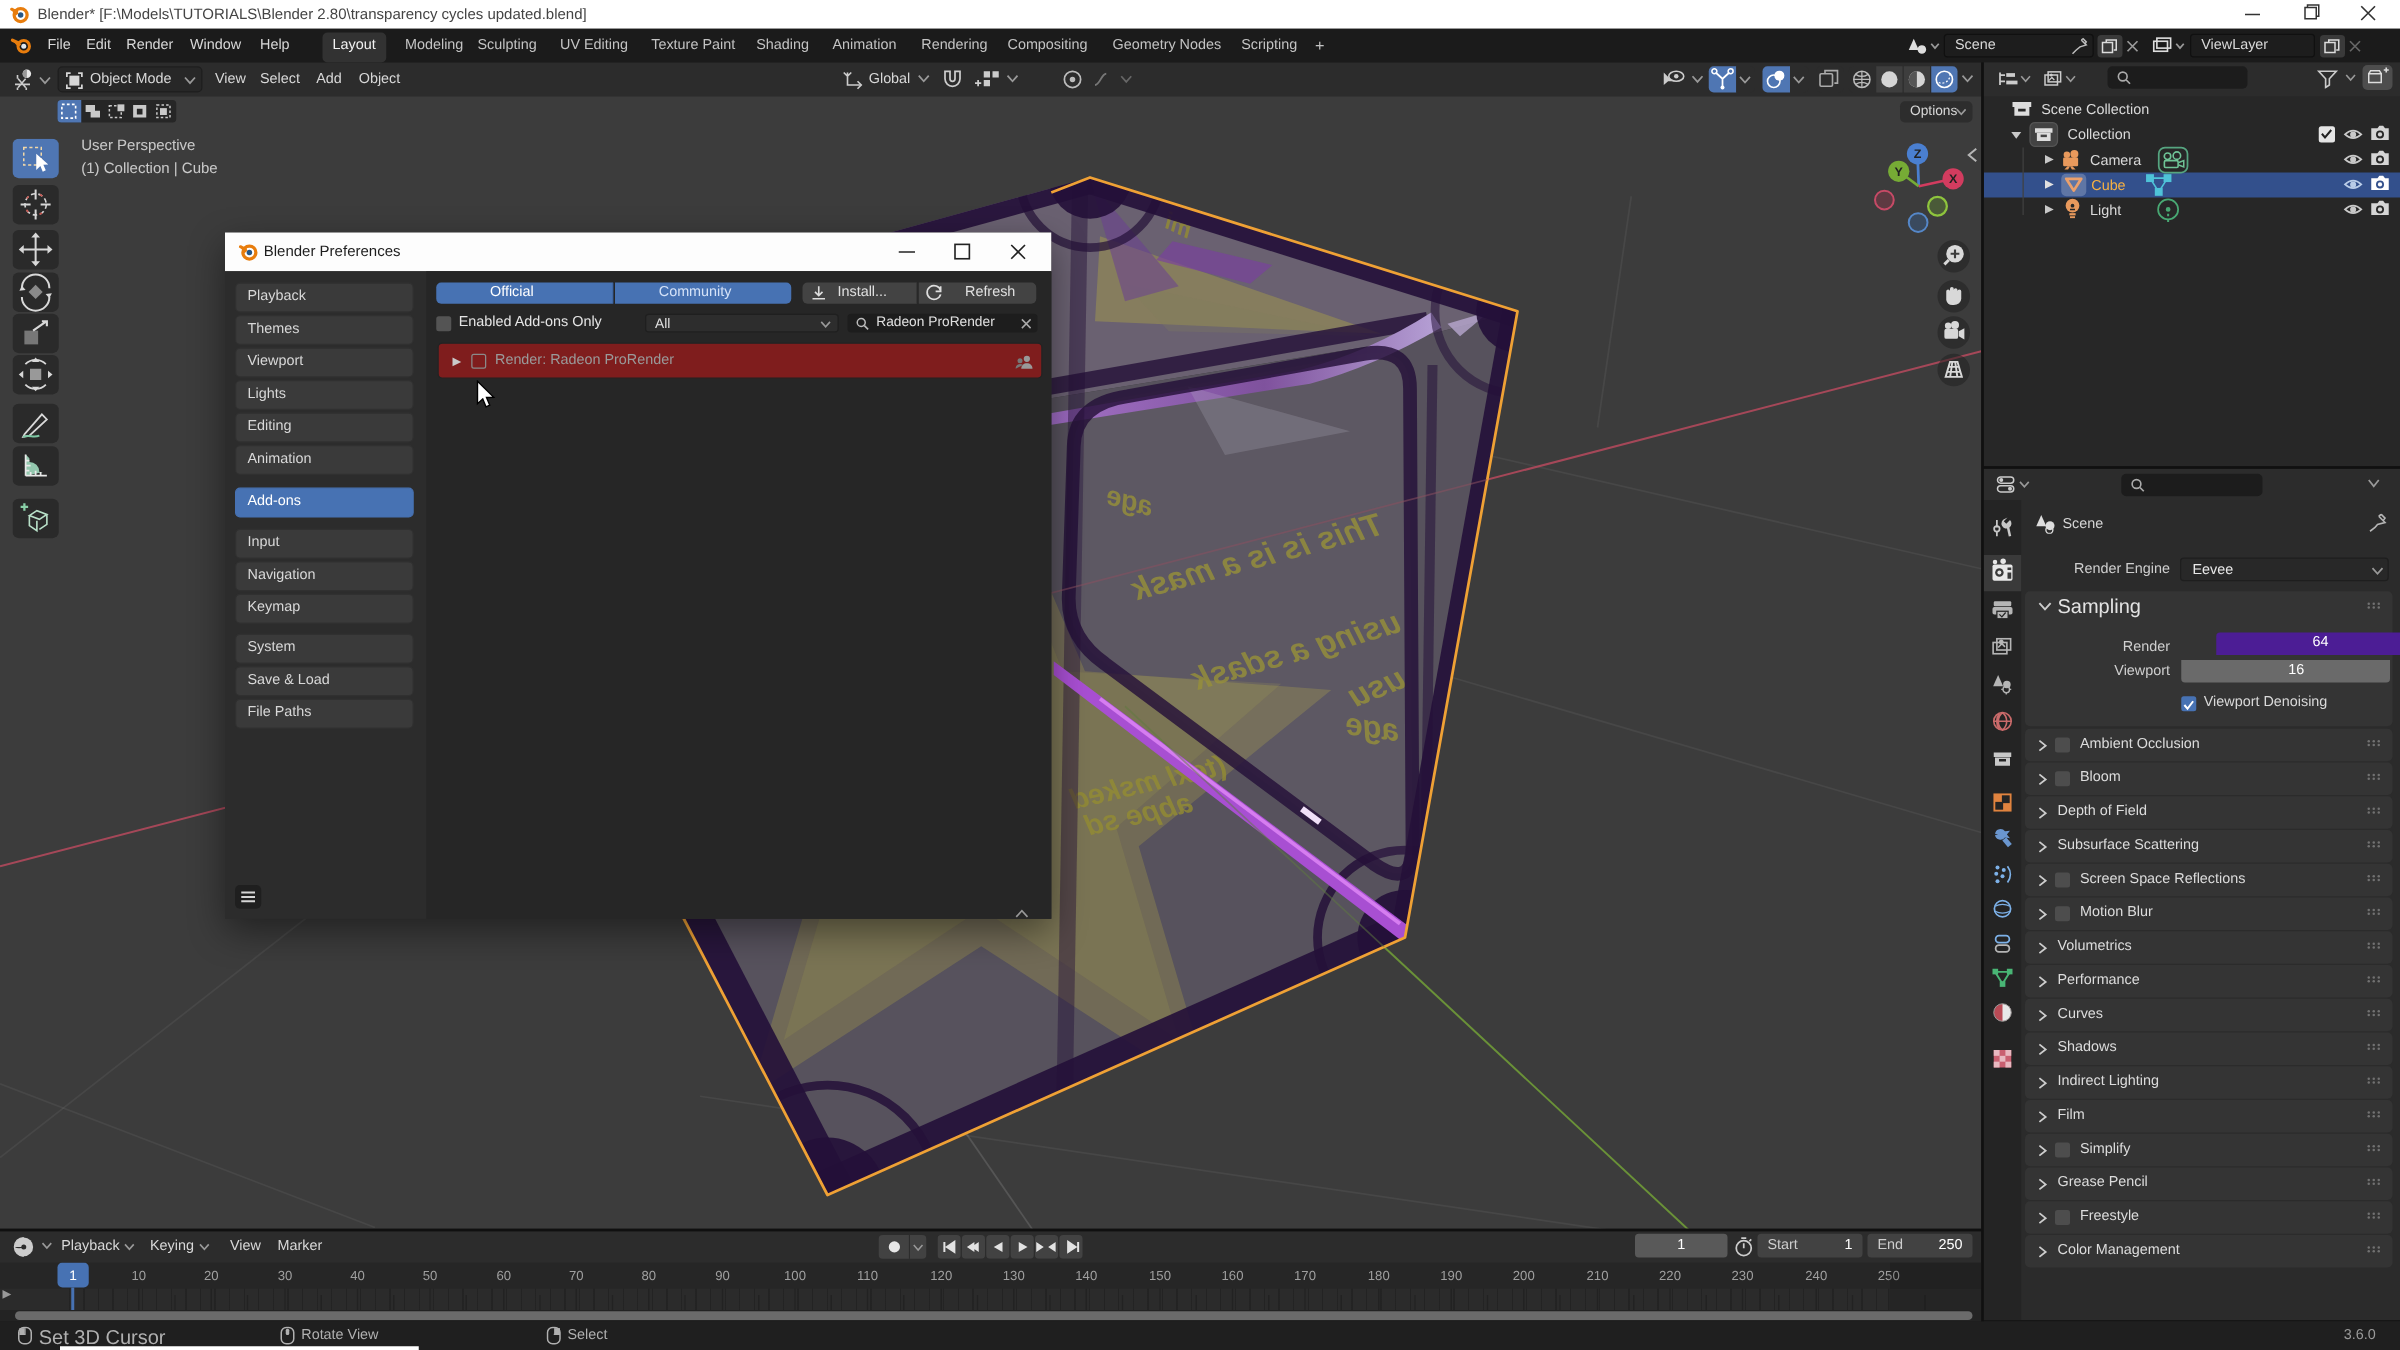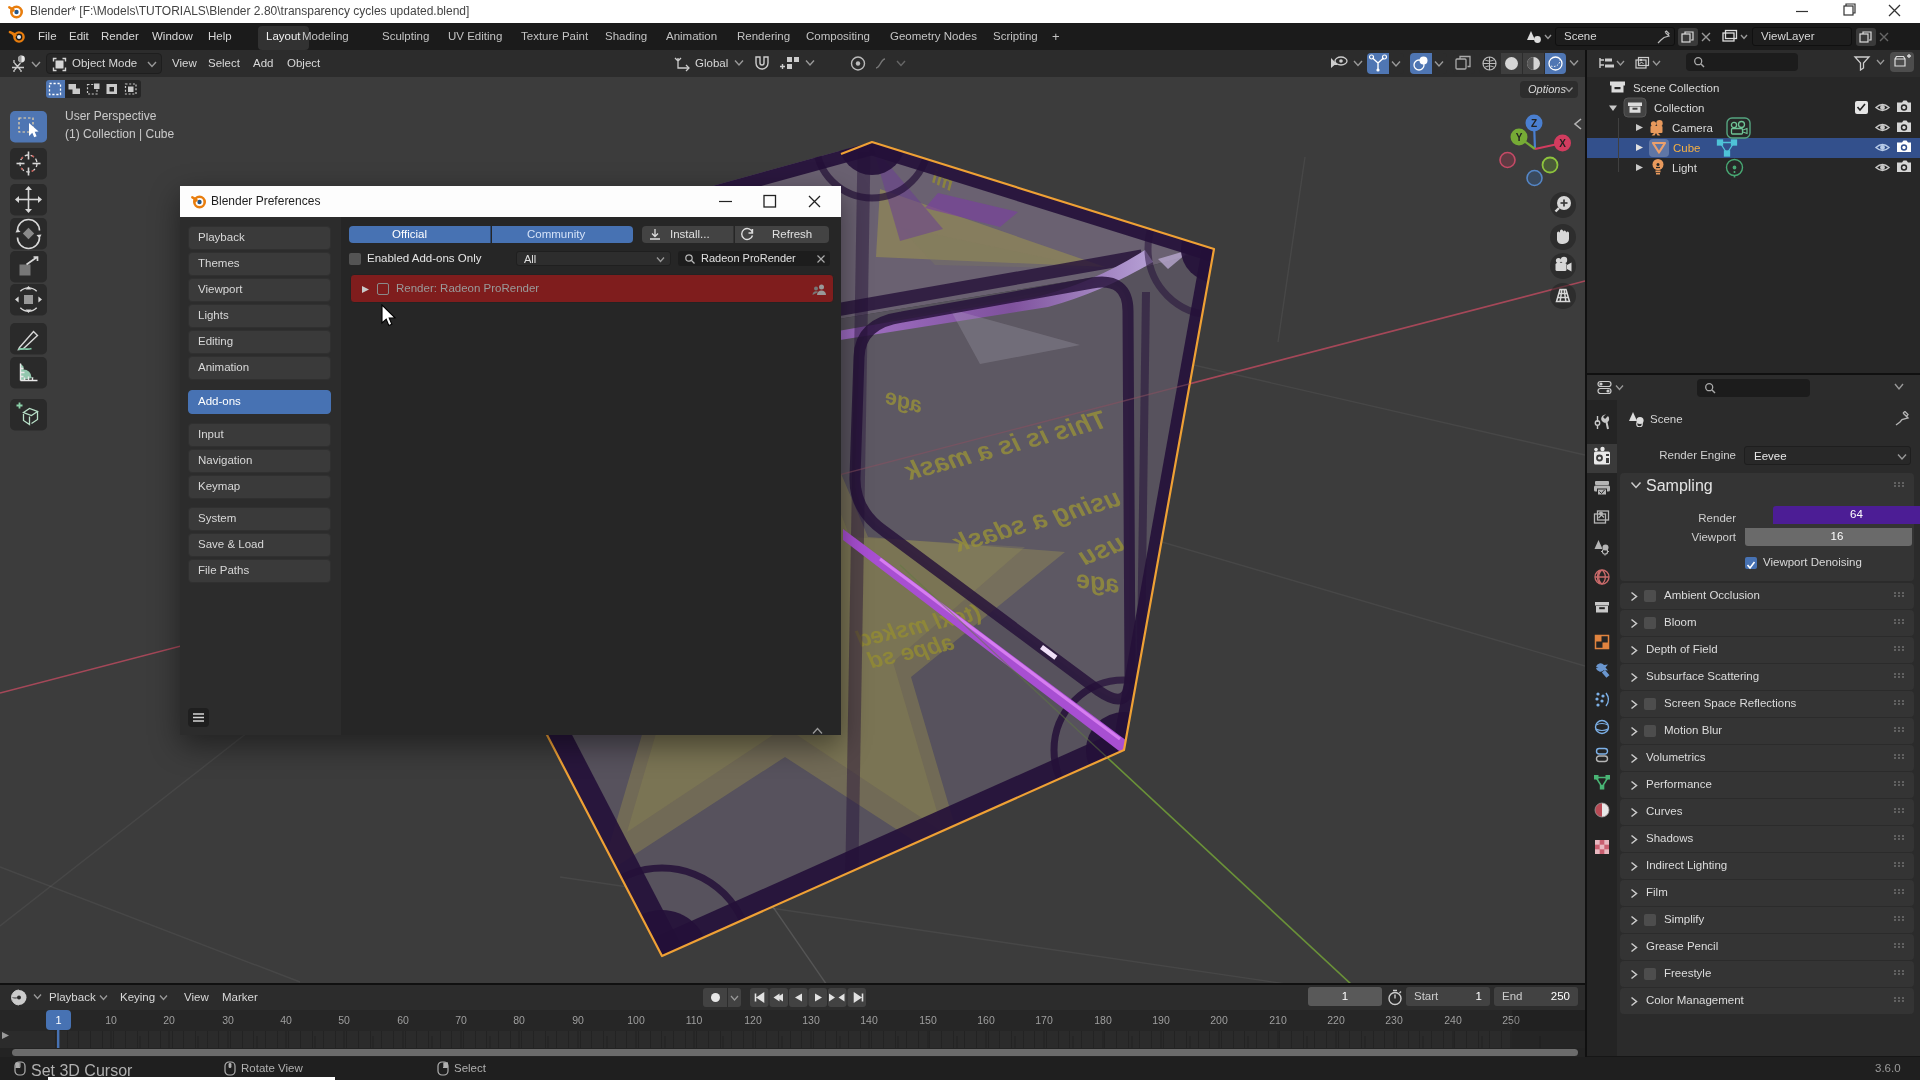--- a/index.html
+++ b/index.html
@@ -35,21 +35,21 @@
       <path d="M1 3 L9 7.6 L6.5 9.8 Z" fill="#e87d0d"></path>
       <rect x="0.5" y="3.8" width="8" height="2.6" rx="1.3" fill="#e87d0d" transform="rotate(25 4 5)"></rect>
     </svg>
     <div class="abs txt" style="left:38px;top:7px">File</div>
     <div class="abs txt" style="left:69px;top:7px">Edit</div>
     <div class="abs txt" style="left:101px;top:7px">Render</div>
     <div class="abs txt" style="left:152px;top:7px">Window</div>
     <div class="abs txt" style="left:208px;top:7px">Help</div>
     <div class="abs" style="left:258px;top:3px;width:51px;height:24px;background:#323232;border-radius:4px;"></div>
     <div class="abs txt" style="left:266px;top:7px;color:#f2f2f2">Layout</div>
-    <div class="abs txt" style="left:302px;top:7px;color:#c3c3c3">Modeling</div>
+    <div class="abs txt" style="left:324px;top:7px;color:#c3c3c3">Modeling</div>
     <div class="abs txt" style="left:382px;top:7px;color:#c3c3c3">Sculpting</div>
     <div class="abs txt" style="left:448px;top:7px;color:#c3c3c3">UV Editing</div>
     <div class="abs txt" style="left:521px;top:7px;color:#c3c3c3">Texture Paint</div>
     <div class="abs txt" style="left:605px;top:7px;color:#c3c3c3">Shading</div>
     <div class="abs txt" style="left:666px;top:7px;color:#c3c3c3">Animation</div>
     <div class="abs txt" style="left:737px;top:7px;color:#c3c3c3">Rendering</div>
     <div class="abs txt" style="left:806px;top:7px;color:#c3c3c3">Compositing</div>
     <div class="abs txt" style="left:890px;top:7px;color:#c3c3c3">Geometry Nodes</div>
     <div class="abs txt" style="left:993px;top:7px;color:#c3c3c3">Scripting</div>
     <div class="abs txt" style="left:1052px;top:6px;color:#c3c3c3;font-size:13px">+</div>
@@ -316,21 +316,21 @@
           <rect x="48" y="3.5" width="5.5" height="5.5"></rect>
         <path d="M60.5 4 h10.5 v10 h-10.5 Z M63.5 7 h4.5 v4.5 h-4.5 Z" fill-rule="evenodd"></path>
         <rect x="79.5" y="4" width="10.5" height="10" fill="none" stroke="#c9c9c9" stroke-width="1.2" stroke-dasharray="2 1.7"></rect>
           <rect x="82" y="6.5" width="5.5" height="5.5"></rect>
       </g>
     </svg>
 
     <div class="abs" style="left:65px;top:32px;font-size:12px;color:rgba(255,255,255,0.72)">User Perspective</div>
     <div class="abs" style="left:65px;top:50px;font-size:12px;color:rgba(255,255,255,0.72)">(1) Collection | Cube</div>
 
-    <div class="abs" style="left:1520px;top:4px;width:58px;height:17px;background:rgba(43,43,43,0.9);border-radius:4px;font-style:italic;">
+    <div class="abs" style="left:1520px;top:4px;width:58px;height:17px;background:rgba(43,43,43,0.9);border-radius:4px;">
       <div class="txt" style="position:absolute;left:8px;top:2px;font-size:11px">Options</div>
       <svg class="abs" style="left:44px;top:5px" width="10" height="8" viewBox="0 0 10 8">
           <path d="M1.5 1.5 l3.5 4 3.5-4" fill="none" stroke="#999" stroke-width="1.3"></path>
         </svg>
     </div>
 
     <svg class="abs" style="left:1572px;top:40px" width="12" height="14" viewBox="0 0 12 14">
         <path d="M9 2 L3 7 L9 12" fill="none" stroke="#b5b5b5" stroke-width="1.6"></path>
       </svg>
 

